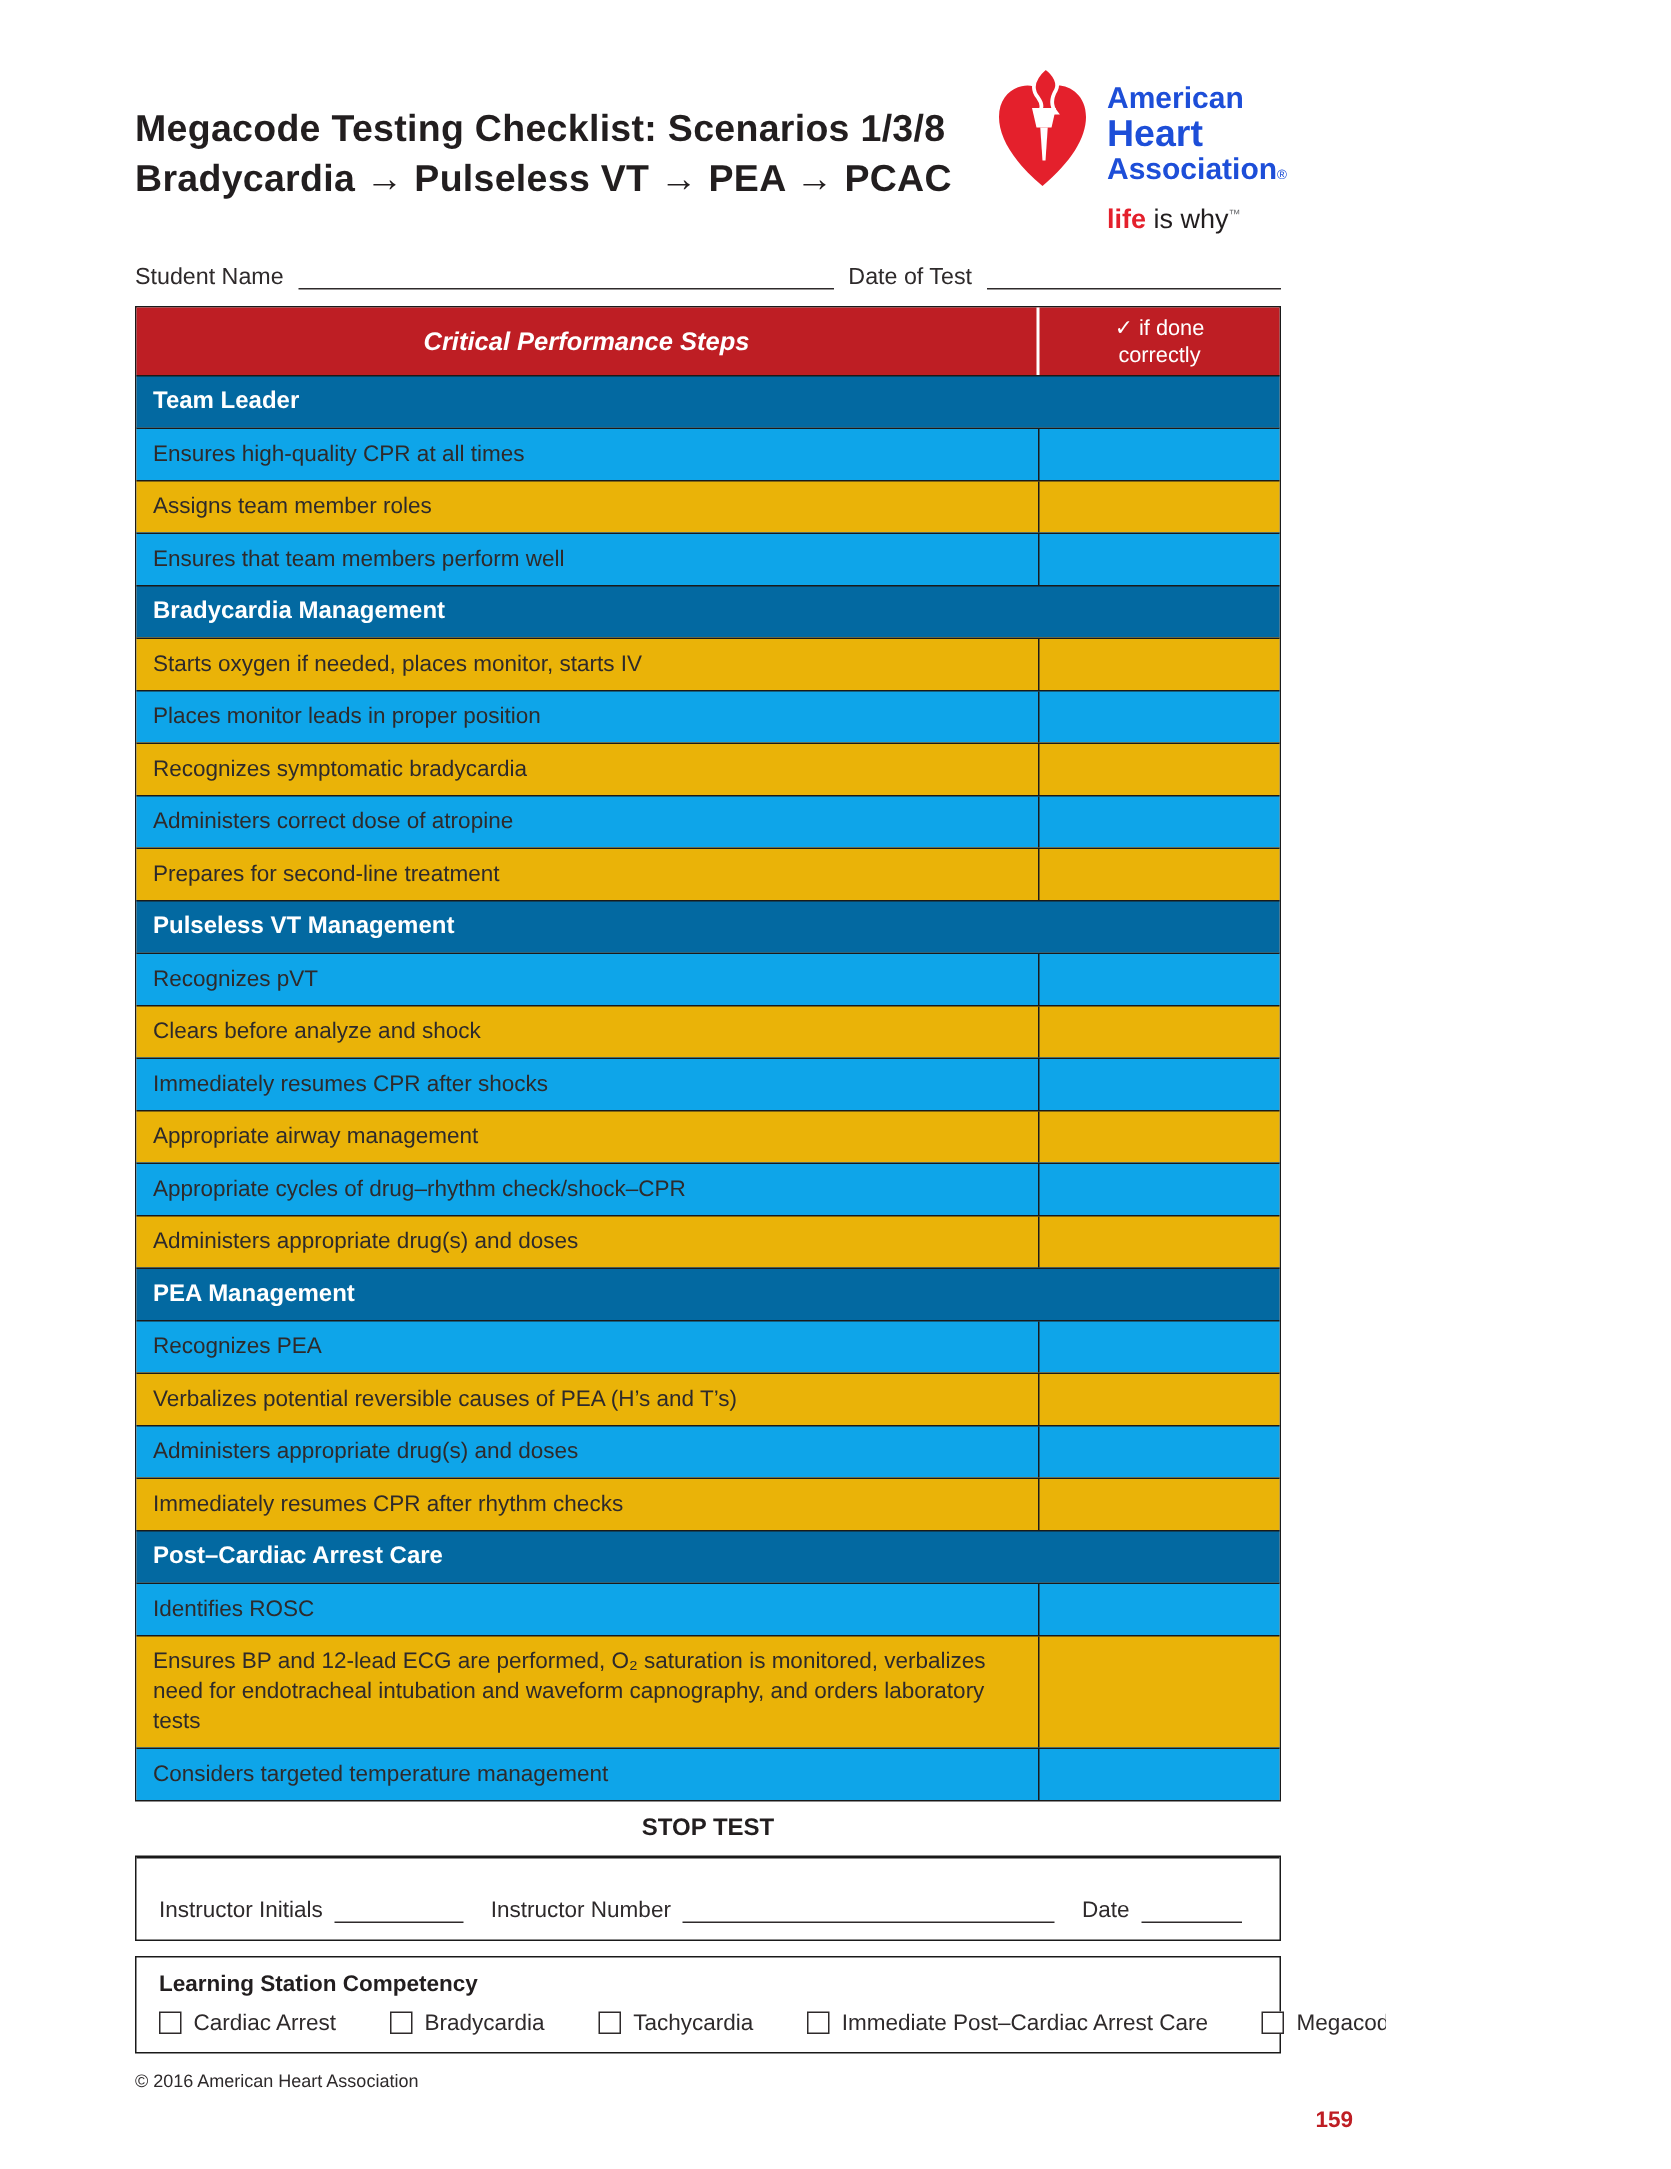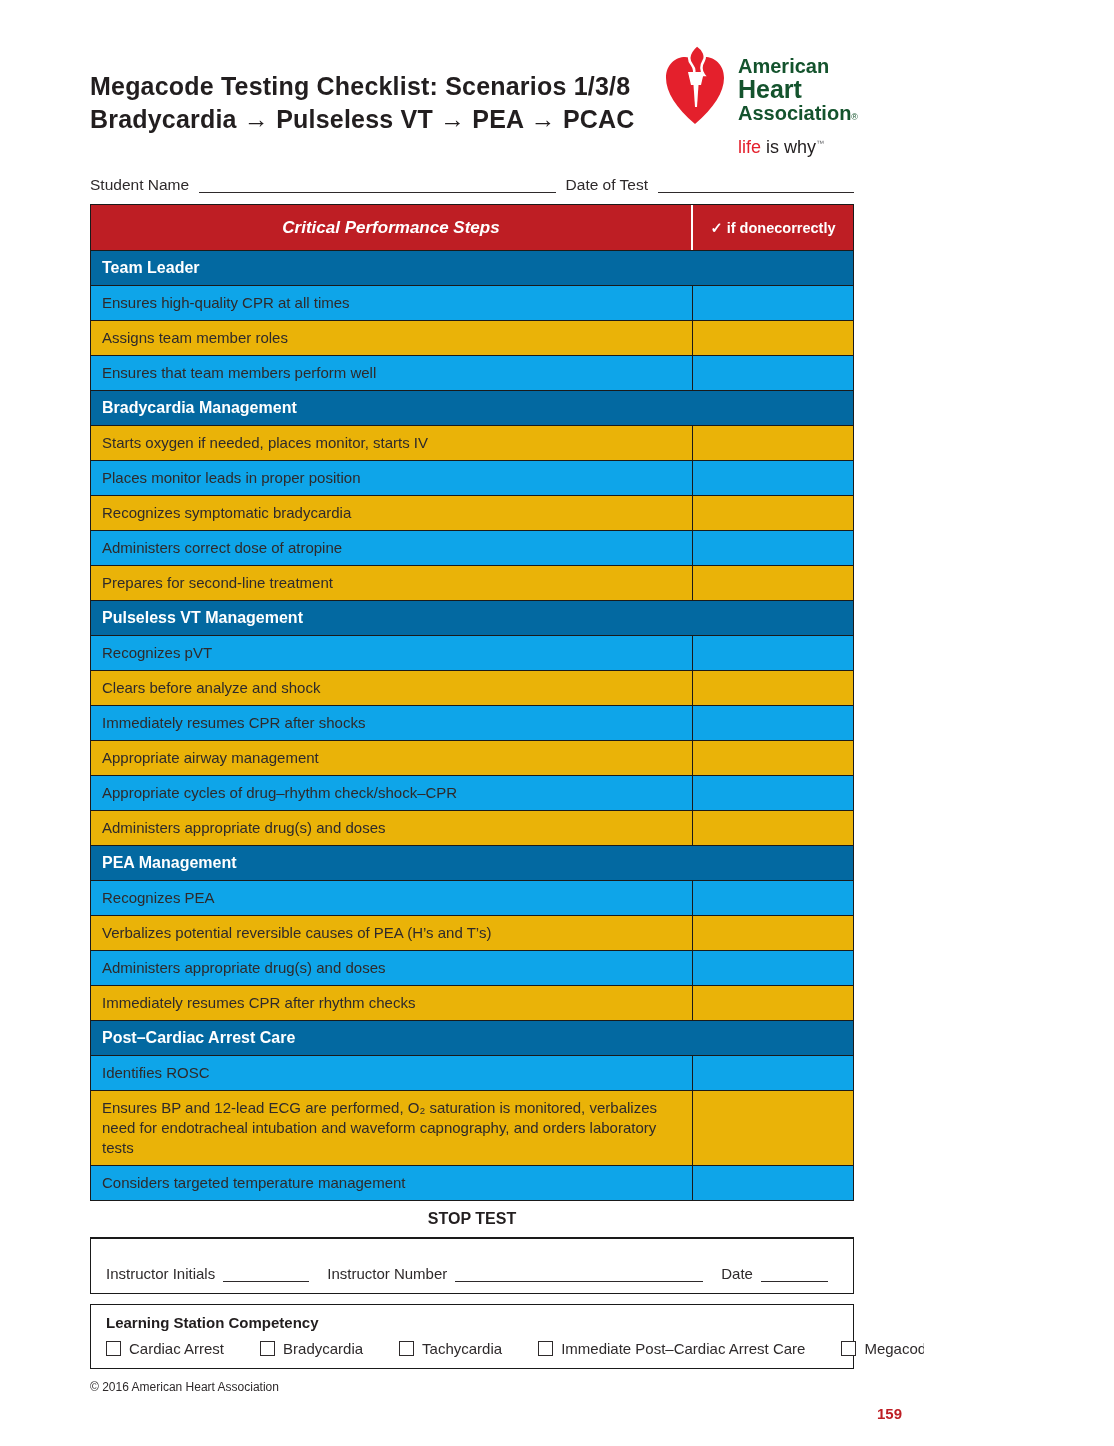--- a/index.html
+++ b/index.html
@@ -6,43 +6,43 @@
   .page {
     position:relative; width:924px; height:1446px; background:#ffffff;
     font-family:"Liberation Sans", sans-serif; color:#2e2a2b; overflow:hidden;
   }
   .content { margin:0 70px 0 90px; padding-top:70px; }
 
   
   h1.title { margin:0; font-size:25px; line-height:33px; font-weight:700; color:#221e1f; letter-spacing:0.2px; }
   .logo { position:absolute; top:44px; right:66px; display:flex; align-items:flex-start; gap:12px; }
   .logo-text { padding-top:12px; }
-  .org-name { color:#14532d; font-weight:700; }
+  .org-name { color:#1d4ed8; font-weight:700; }
   .org-l1 { font-size:20px; line-height:21px; }
   .org-l2 { font-size:25px; line-height:25px; }
   .org-l3 { font-size:20px; line-height:22px; }
   .reg { font-size:9px; font-weight:400; vertical-align:baseline; }
   .tagline { margin-top:9px; font-size:18px; color:#221e1f; }
-  .tagline .life { color:#e4202c; font-weight:400; }
+  .tagline .life { color:#e4202c; font-weight:700; }
   .tagline .tm { font-size:8px; vertical-align:super; color:#6d6e71; }
 
   
   .student-row { display:flex; align-items:flex-end; margin-top:40px; font-size:15.5px; color:#2e2a2b; }
   .student-row > span[data-bind] { line-height:1.1; white-space:nowrap; }
   .fill-line { display:inline-block; height:14px; border-bottom:1.5px solid #2e2a2b; }
   .grow { flex:1; margin:0 10px; }
   .date-line { width:196px; margin-left:10px; }
 
   
   .ptable { margin-top:11px; border:1px solid #1a1a1a; }
   .t-head { display:flex; background:#be1e24; color:#fff; }
   .steps-head { flex:1; display:flex; align-items:center; justify-content:center;
     font-weight:700; font-style:italic; font-size:17px; min-height:45px; border-right:2px solid #fff; }
-  .check-head { width:160px; display:flex; flex-direction:row; align-items:center; justify-content:center;
-    font-weight:700; font-size:14.5px; line-height:18px; }
+  .check-head { width:160px; display:flex; flex-direction:column; align-items:center; justify-content:center;
+    font-weight:400; font-size:14.5px; line-height:18px; }
   .section-bar { background:#0369a1; color:#fff; font-weight:700; font-size:16px;
     padding:0 11px; height:34px; display:flex; align-items:center; border-top:1px solid #1a1a1a; }
   .t-row { display:flex; border-top:1px solid #1a1a1a; background:#eab308; }
   .t-row.beige { background:#0ea5e9; }
   .t-row .txt { flex:1; padding:7px 11px; font-size:15px; line-height:20px; display:flex; align-items:center; min-height:20px; }
   .t-row .chk { width:160px; border-left:1px solid #1a1a1a; }
 
   
   .stop-test { text-align:center; font-weight:700; font-size:16px; color:#221e1f; margin-top:9px; }
 

